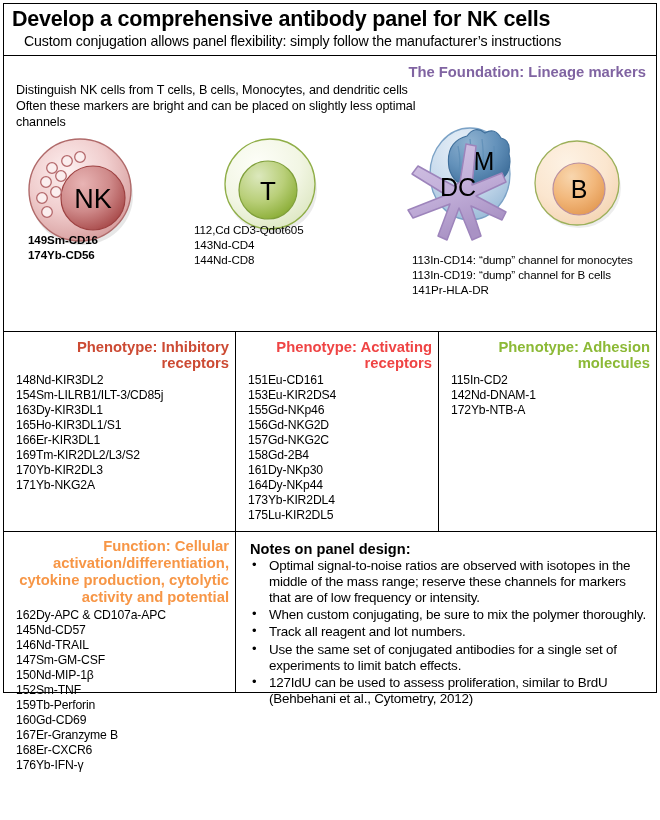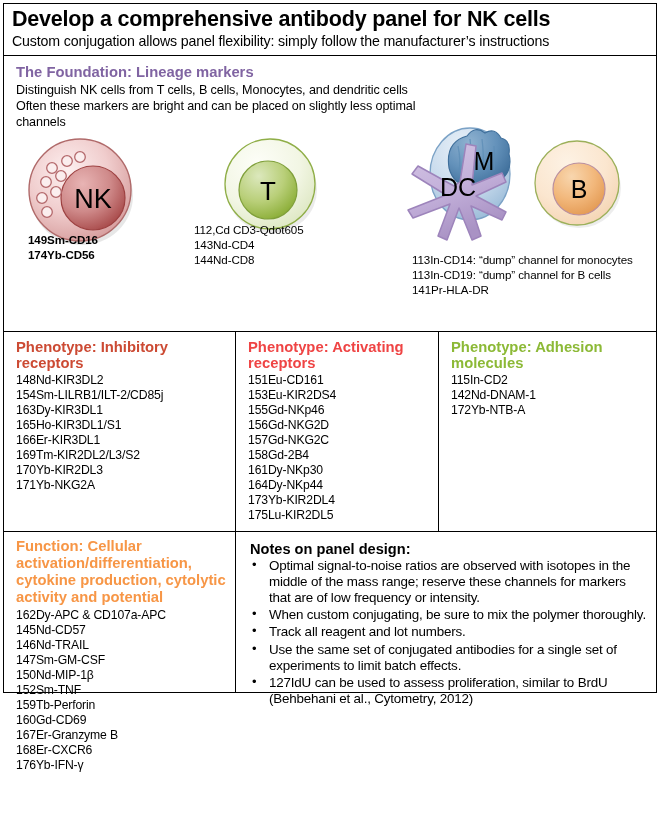--- a/index.html
+++ b/index.html
@@ -32,20 +32,21 @@
     font-size: 21.5px;
     font-weight: bold;
     line-height: 1.08;
     letter-spacing: -0.2px;
   }
   .title-sub {
     font-size: 14.2px;
     line-height: 1.15;
     margin-top: 2px;
     letter-spacing: -0.15px;
+    margin-left: 12px;
   }
 
   
   .body-box {
     border: 1.5px solid #000;
     border-top: none;
     margin: 0 3px 3px 3px;
     flex: 1 1 auto;
     display: flex;
     flex-direction: column;
@@ -56,20 +57,21 @@
   .foundation {
     flex: 0 0 276px;
     position: relative;
     border-bottom: 1.5px solid #000;
     padding: 8px 10px 0 12px;
   }
   .sec-head {
     font-size: 14.8px;
     font-weight: bold;
     line-height: 1.12;
+    text-align: right;
   }
   .foundation .sec-head { color: #8064a2; }
   .foundation-desc {
     font-size: 12.6px;
     line-height: 1.28;
     margin-top: 2px;
     letter-spacing: -0.1px;
   }
 
   .cells-area {
@@ -282,21 +284,21 @@
 
       </div>
     </div>
 
     <div class="phenorow">
 
       <div class="col col-inh">
         <div class="sec-head">Phenotype: Inhibitory receptors</div>
         <div class="item-list">
           <div>148Nd-KIR3DL2</div>
-          <div>154Sm-LILRB1/ILT-2/CD85j</div>
+          <div>154Sm-LILRB1/ILT-3/CD85j</div>
           <div>163Dy-KIR3DL1</div>
           <div>165Ho-KIR3DL1/S1</div>
           <div>166Er-KIR3DL1</div>
           <div>169Tm-KIR2DL2/L3/S2</div>
           <div>170Yb-KIR2DL3</div>
           <div>171Yb-NKG2A</div>
         </div>
       </div>
 
       <div class="col col-act">

